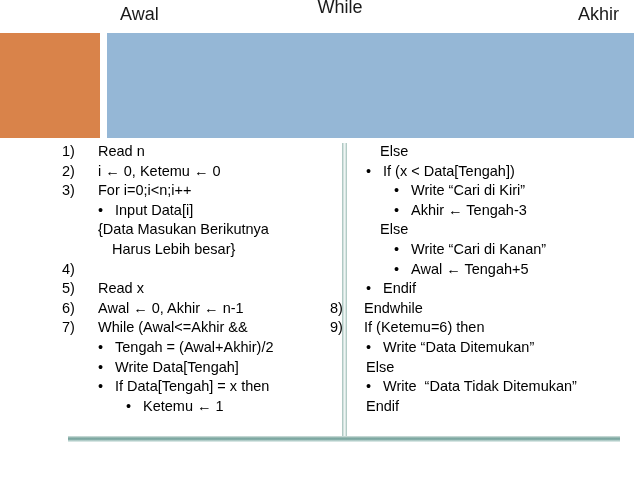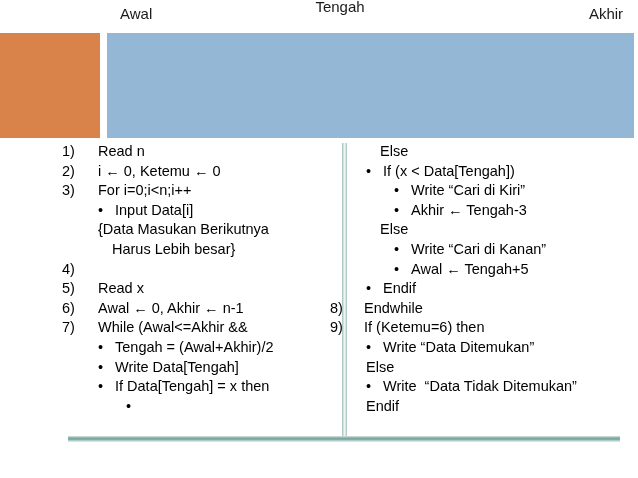--- a/index.html
+++ b/index.html
@@ -12,28 +12,28 @@
     height: 478px;
     position: relative;
     overflow: hidden;
     font-family: "Liberation Sans", sans-serif;
     color: #000000;
   }
 
   
   .label {
     position: absolute;
-    font-size: 15px;
+    font-size: 18px;
     line-height: 14px;
     color: #1a1a1a;
     white-space: normal;
   }
   #label-awal  { left: 120px; top: 7px;  width: 60px; text-align: left; }
   #label-tengah{ left: 313px; top: 0px;  width: 54px; text-align: center; }
-  #label-akhir { left: 578px; top: 7px;  width: 56px; text-align: center; }
+  #label-akhir { left: 578px; top: 7px;  width: 56px; text-align: left; }
 
   
   .bar {
     position: absolute;
     top: 33px;
     height: 105px;
   }
   #bar-awal {
     left: 0px;
     width: 100px;
@@ -116,21 +116,21 @@
   .italic { }
 
   
   #col-right .num { width: 34px; flex: 0 0 34px; }
 </style>
 </head>
 <body>
 
 <div id="label-awal" class="label">Awal</div>
 
-<div id="label-tengah" class="label">Tengah</div>
+<div id="label-tengah" class="label">While</div>
 
 <div id="label-akhir" class="label">Akhir</div>
 
 <div id="bar-awal" class="bar" style="background: rgb(217, 131, 74);"></div>
 
 <div id="bar-range" class="bar" style="background: rgb(149, 183, 214);"></div>
 
 <div id="column-divider"></div>
 
 <div id="code-region">
@@ -141,21 +141,21 @@
       <div class="line ind1"><span class="bullet">•</span><span class="txt">Input Data[i]</span></div>
       <div class="line ind1"><span class="txt italic">{Data Masukan Berikutnya</span></div>
       <div class="line ind2"><span class="txt italic">Harus Lebih besar}</span></div>
       <div class="line ind0"><span class="num">4)</span></div>
       <div class="line ind0"><span class="num">5)</span><span class="txt">Read x</span></div>
       <div class="line ind0"><span class="num">6)</span><span class="txt">Awal ← 0, Akhir ← n-1</span></div>
       <div class="line ind0"><span class="num">7)</span><span class="txt">While (Awal&lt;=Akhir &amp;&amp;</span></div>
       <div class="line ind1"><span class="bullet">•</span><span class="txt">Tengah = (Awal+Akhir)/2</span></div>
       <div class="line ind1"><span class="bullet">•</span><span class="txt">Write Data[Tengah]</span></div>
       <div class="line ind1"><span class="bullet">•</span><span class="txt">If Data[Tengah] = x then</span></div>
-      <div class="line ind3"><span class="bullet">•</span></div>
+      <div class="line ind3"><span class="bullet">•</span><span class="txt">Ketemu ← 1</span></div>
     </div>
   <div id="col-right" class="col">
       <div class="line ind2"><span class="txt">Else</span></div>
       <div class="line ind1"><span class="bullet">•</span><span class="txt">If (x &lt; Data[Tengah])</span></div>
       <div class="line ind3"><span class="bullet">•</span><span class="txt">Write “Cari di Kiri”</span></div>
       <div class="line ind3"><span class="bullet">•</span><span class="txt">Akhir ← Tengah-3</span></div>
       <div class="line ind2"><span class="txt">Else</span></div>
       <div class="line ind3"><span class="bullet">•</span><span class="txt">Write “Cari di Kanan”</span></div>
       <div class="line ind3"><span class="bullet">•</span><span class="txt">Awal ← Tengah+5</span></div>
       <div class="line ind1"><span class="bullet">•</span><span class="txt">Endif</span></div>

